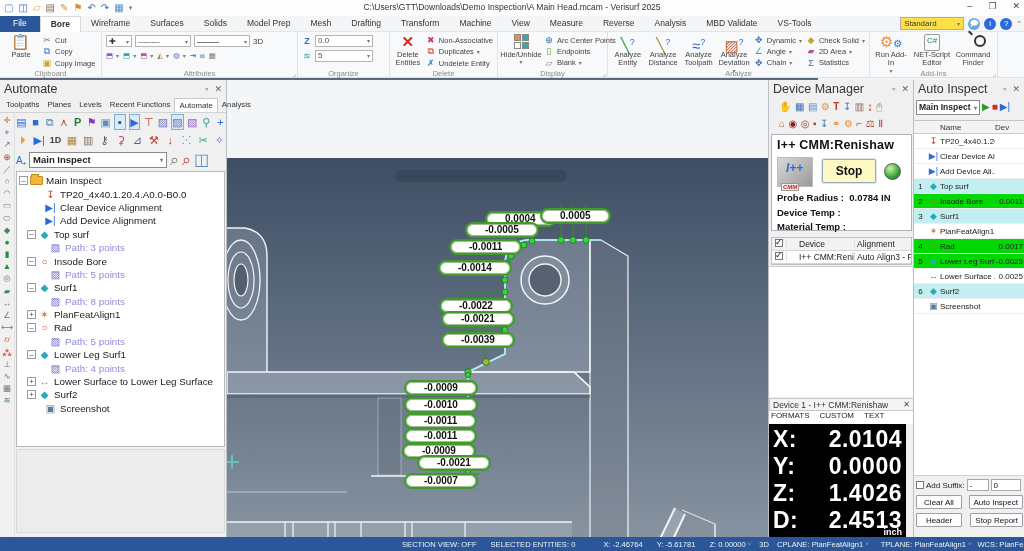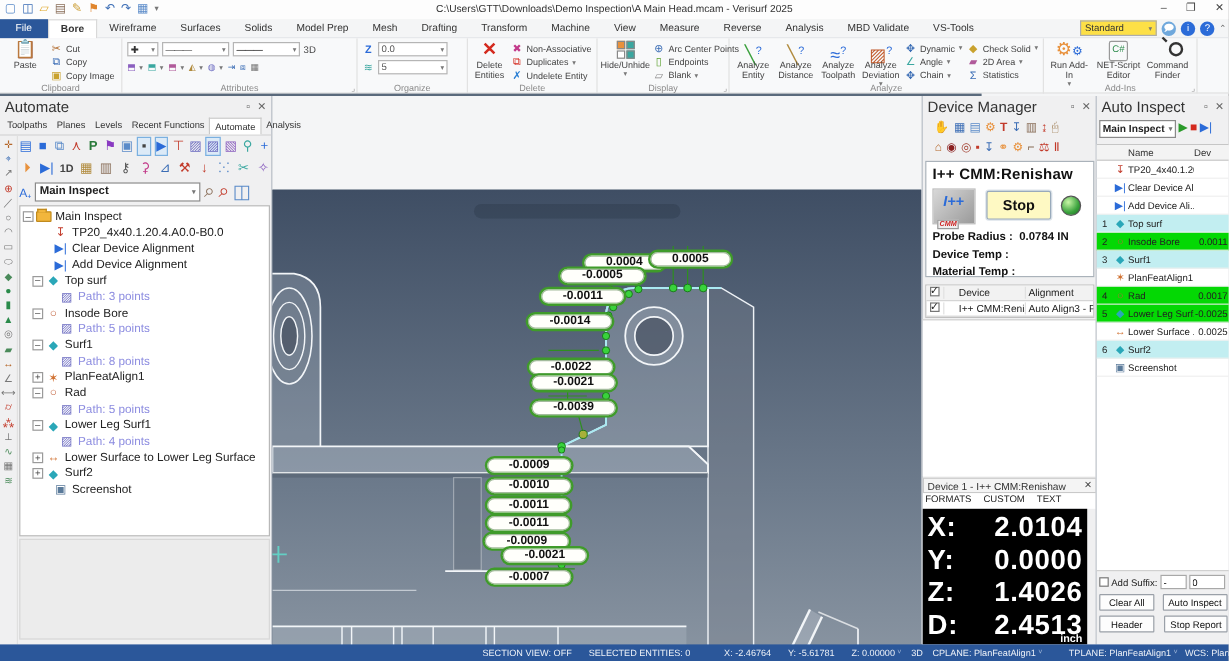--- a/index.html
+++ b/index.html
@@ -975,18 +975,18 @@
   <div class="statusbar">
     <span class="first">SECTION VIEW: OFF</span>
     <span>SELECTED ENTITIES: 0</span>
     <span style="margin-left:28px">X:  -2.46764</span>
     <span>Y:  -5.61781</span>
     <span>Z:  0.00000</span>
       <span class="car">˅</span>
     <span style="margin-left:8px">3D</span>
     <span style="margin-left:8px">CPLANE: PlanFeatAlign1</span>
       <span class="car">˅</span>
-    <span style="margin-left:22px">TPLANE: PlanFeatAlign1</span>
+    <span style="margin-left:12px">TPLANE: PlanFeatAlign1</span>
       <span class="car">˅</span>
     <span style="margin-left:6px">WCS: PlanFeatAlign1</span>
 
   </div>
 </div>
 
 </body></html>

